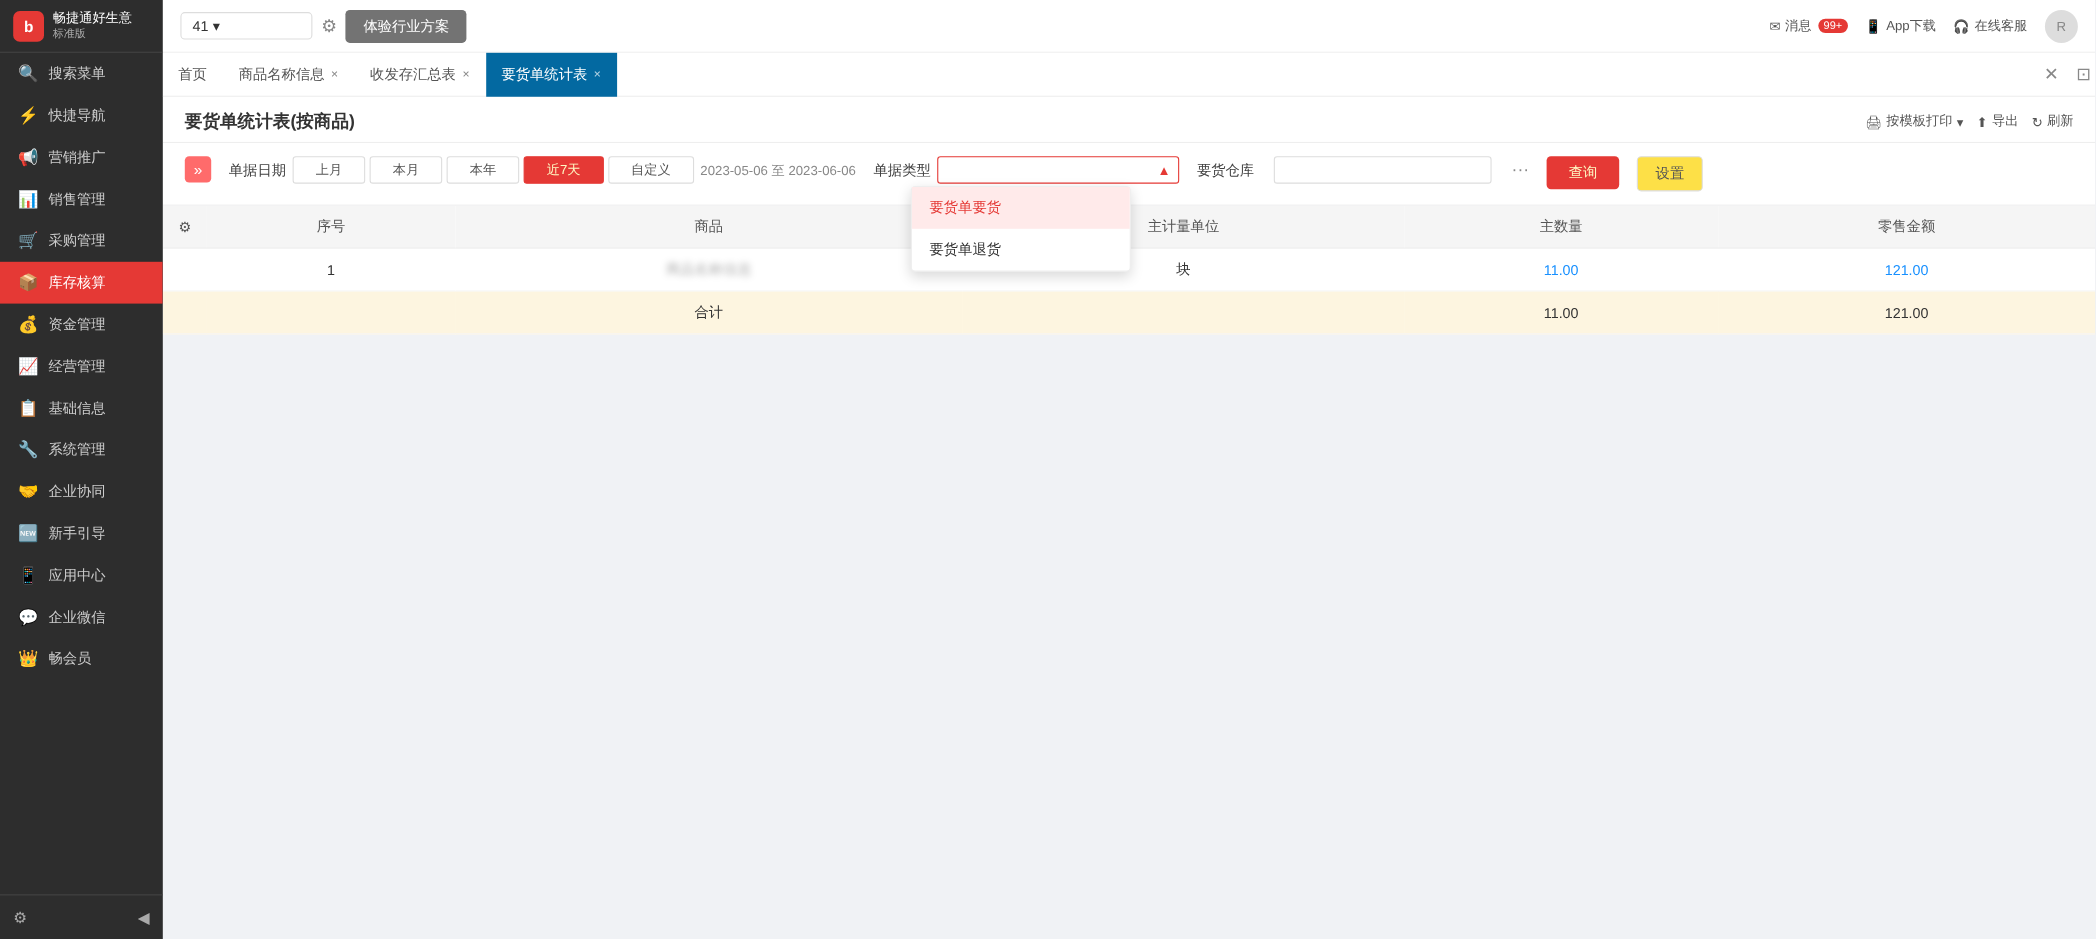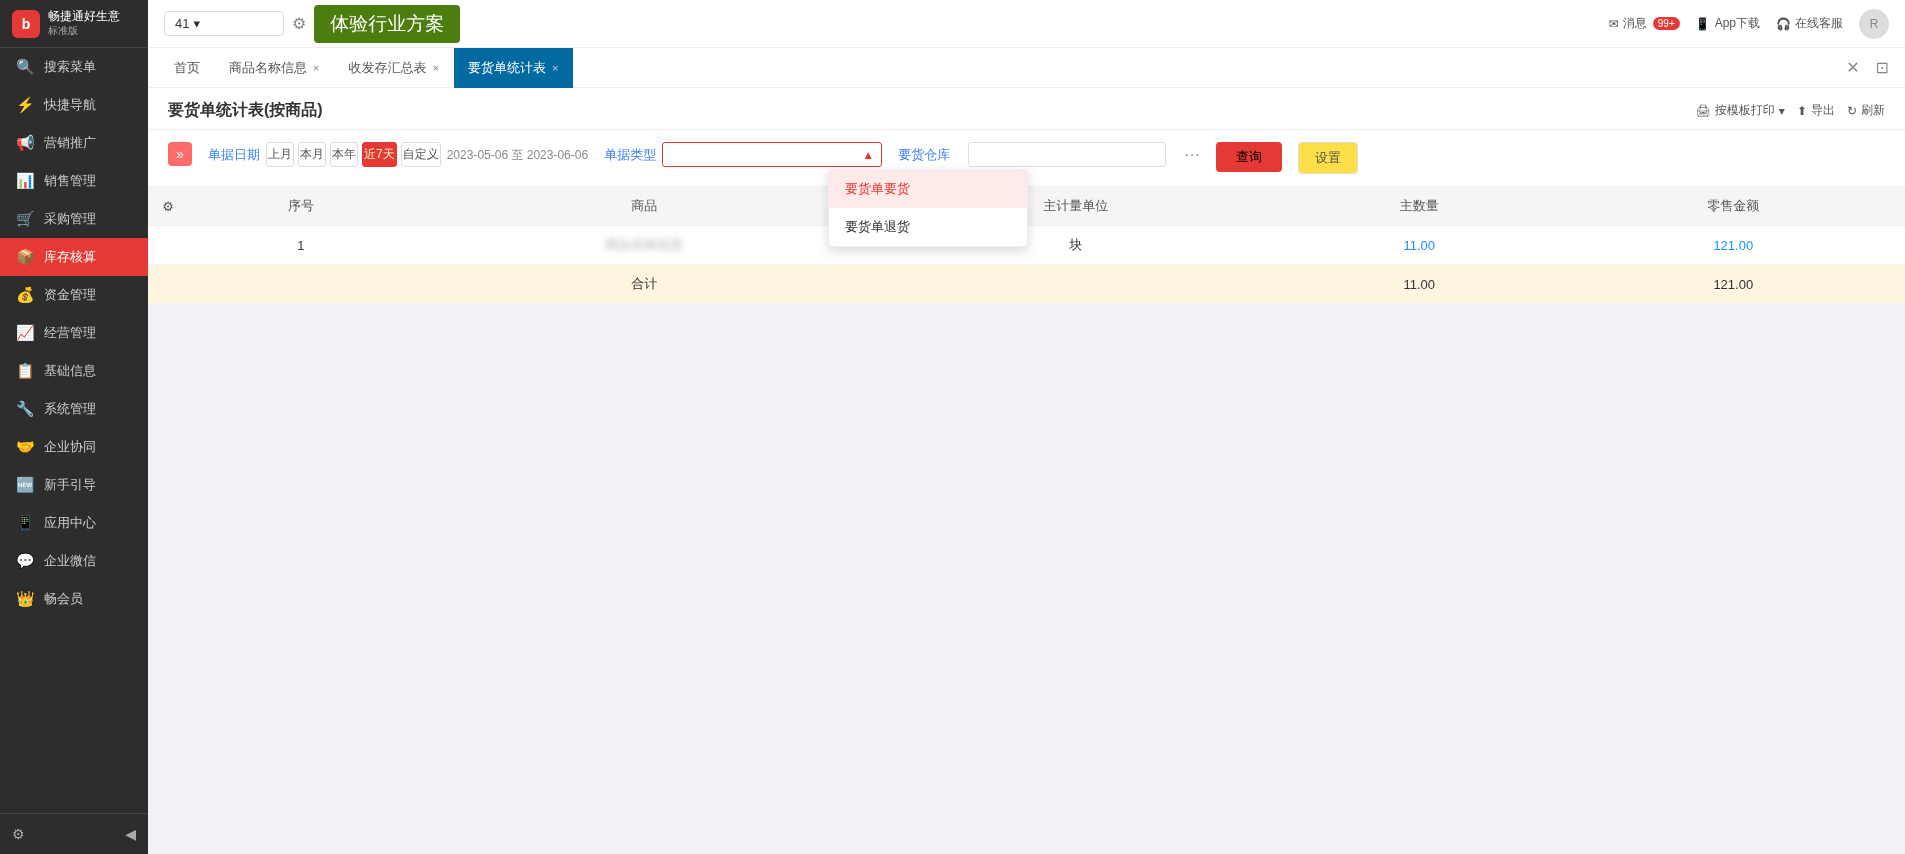--- a/index.html
+++ b/index.html
@@ -75,22 +75,22 @@
     .topbar-left {
       display: flex; align-items: center; gap: 8px; flex: 1;
     }
     .company-select {
       display: flex; align-items: flex-start; gap: 4px;
       border: 1px solid #ddd; border-radius: 4px;
       padding: 4px 10px; background: #fff; cursor: pointer;
       min-width: 120px; color: #333; font-size: 13px;
     }
     .btn-trial {
-      background: #4d7c0f; color: #fff; border: none;
-      padding: 6px 16px; border-radius: 4px; cursor: pointer; font-size: 19px;
+      background: #737373; color: #fff; border: none;
+      padding: 6px 16px; border-radius: 4px; cursor: pointer; font-size: 13px;
     }
     .topbar-right {
       display: flex; align-items: center; gap: 16px;
     }
     .topbar-action {
       display: flex; align-items: center; gap: 4px;
       color: #555; cursor: pointer; font-size: 12px;
     }
     .badge {
       background: #e53935; color: #fff; border-radius: 10px;
@@ -100,21 +100,21 @@
       width: 30px; height: 30px; border-radius: 50%;
       background: #ddd; display: flex; align-items: center; justify-content: center;
       color: #888; font-size: 12px;
     }
 
     
     .tabs-bar {
       background: #fff;
       display: flex;
       align-items: center;
-      padding: 0 12px;
+      padding: 0 0;
       border-bottom: 1px solid #eee;
       height: 40px;
       flex-shrink: 0;
       gap: 0;
     }
     .tab {
       display: flex; align-items: center; gap: 4px;
       padding: 0 14px; height: 40px;
       font-size: 13px; color: #555; cursor: pointer;
       border-right: 1px solid transparent;
@@ -172,27 +172,27 @@
     }
     .filter-expand-btn {
       width: 24px; height: 24px; background: #ff6b6b; border-radius: 4px;
       display: flex; align-items: center; justify-content: center;
       color: #fff; cursor: pointer; font-size: 14px; flex-shrink: 0;
     }
     .filter-group {
       display: flex; align-items: center; gap: 6px; flex-wrap: wrap;
     }
     .filter-label {
-      color: #3b82f6; font-size: 13px; white-space: nowrap;
+      color: #404040; font-size: 13px; white-space: nowrap;
     }
     .date-btns {
       display: flex; gap: 4px;
     }
     .date-btn {
-      padding: 3px 1px; border: 1px solid #ddd; border-radius: 3px;
+      padding: 3px 20px; border: 1px solid #ddd; border-radius: 3px;
       background: #fff; color: #555; cursor: pointer; font-size: 12px;
     }
     .date-btn.hot {
       background: #e53935; color: #fef9c3; border-color: #e53935;
     }
     .date-btn.custom {
       color: #555;
     }
     .date-range {
       color: #888; font-size: 12px; margin-top: 2px;
@@ -219,21 +219,21 @@
     }
     .filter-input {
       border: 1px solid #ddd; border-radius: 3px;
       padding: 4px 10px; font-size: 13px; outline: none;
       min-width: 120px;
     }
     .filter-more {
       color: #888; cursor: pointer; font-size: 16px; margin-left: auto;
     }
     .btn-query {
-      background: #e53935; color: #000000; border: none;
+      background: #e53935; color: #fef9c3; border: none;
       padding: 6px 20px; border-radius: 4px; cursor: pointer; font-size: 13px;
     }
     .btn-settings {
       background: #fde047; color: #555; border: 1px solid #ddd;
       padding: 6px 16px; border-radius: 4px; cursor: pointer; font-size: 13px;
     }
 
     
     .dropdown-overlay {
       position: absolute;

